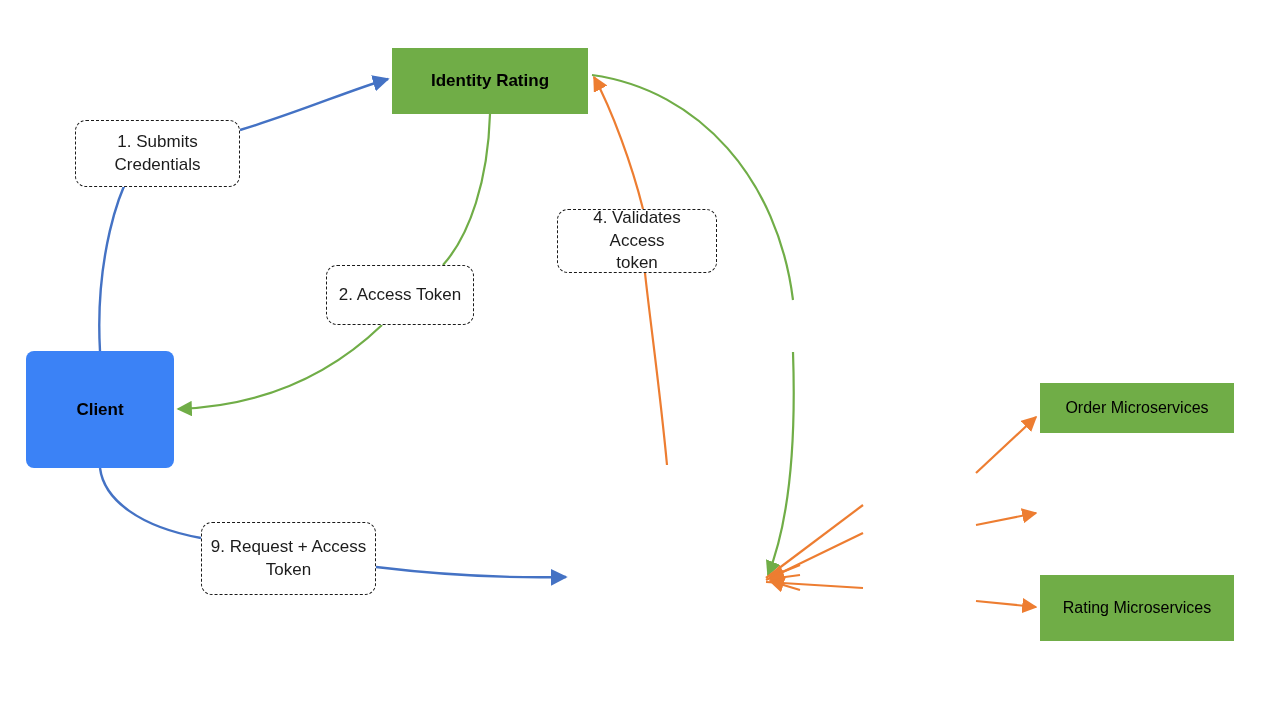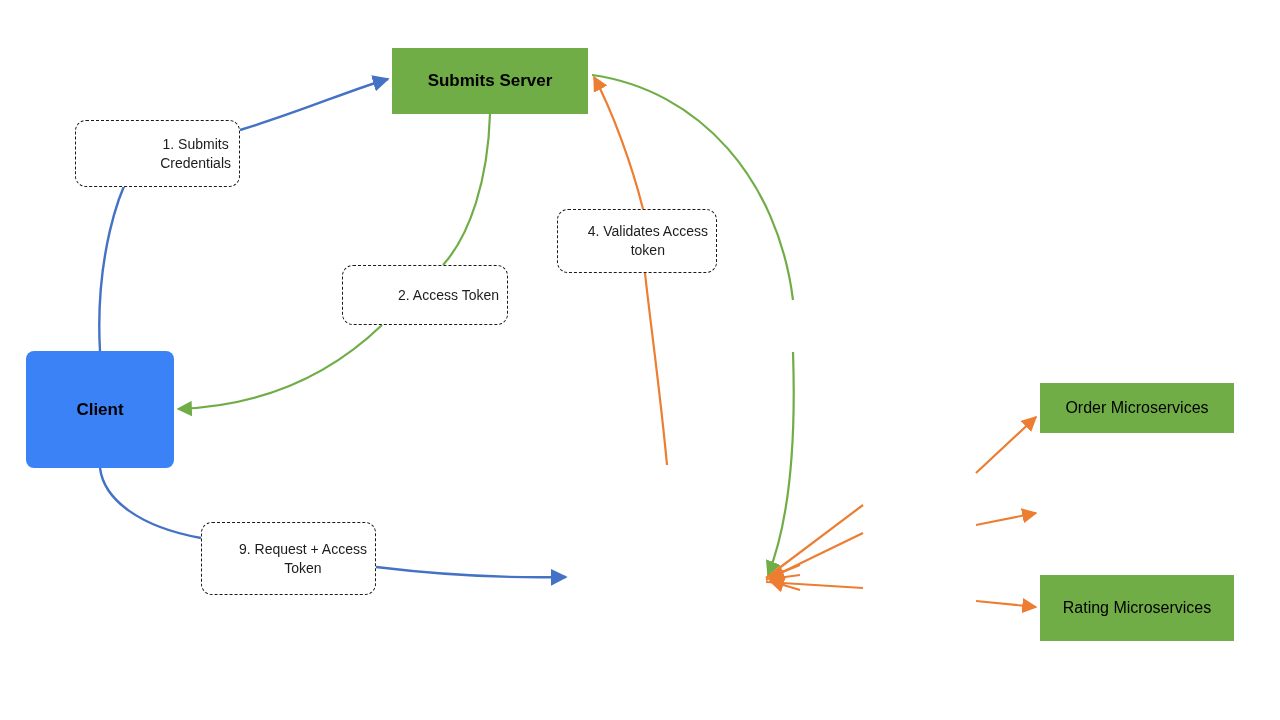--- a/index.html
+++ b/index.html
@@ -38,28 +38,28 @@
     font-size: 17px;
   }
   .node-plain {
     font-weight: normal;
     font-size: 16px;
   }
   .callout {
     position: absolute;
     display: flex;
     align-items: center;
-    justify-content: flex-end;
+    justify-content: center;
     text-align: center;
     box-sizing: border-box;
     background: #ffffff;
     border: 1.6px dashed #1a1a1a;
     border-radius: 11px;
     color: #1c1c1c;
-    font-size: 14px;
+    font-size: 17px;
     line-height: 1.35;
     padding: 4px 8px;
     z-index: 4;
   }
   .callout span { display: block; }
 </style>
 </head>
 <body>
 
 <div id="canvas">
@@ -100,21 +100,21 @@
 
     <path d="M 766 582 L 863 588" fill="none" stroke="#ED7D31" stroke-width="2.2"></path>
     <path d="M 976 601 L 1036 607" fill="none" stroke="#ED7D31" stroke-width="2.2" marker-end="url(#arrow-orange)"></path>
 
     <path d="M 800 565 L 770 577" fill="none" stroke="#ED7D31" stroke-width="2.2" marker-end="url(#arrow-orange)"></path>
     <path d="M 800 575 L 770 579" fill="none" stroke="#ED7D31" stroke-width="2.2" marker-end="url(#arrow-orange)"></path>
     <path d="M 800 590 L 770 581" fill="none" stroke="#ED7D31" stroke-width="2.2" marker-end="url(#arrow-orange)"></path>
   </svg>
 
   <div class="node node-strong" style="left:392px; top:48px; width:196px; height:66px; background:#70AD47;">
-    <span>Submits Server</span>
+    <span>Identity Rating</span>
   </div>
 
   <div class="node node-strong" style="left:26px; top:351px; width:148px; height:117px; background:#3b82f6;border-radius:8px;">
     <span>Client</span>
   </div>
 
 
   <div class="node node-plain" style="left:1040px; top:383px; width:194px; height:50px; background:#70AD47;">
     <span>Order Microservices</span>
   </div>
@@ -124,21 +124,21 @@
     <span>Rating Microservices</span>
   </div>
 
   <div class="callout" style="left:75px; top:120px; width:165px; height:67px;">
     <div>
       <span>1. Submits</span>
       <span>Credentials</span>
     </div>
   </div>
 
-  <div class="callout" style="left:326px; top:265px; width:166px; height:60px;margin-left:16px;">
+  <div class="callout" style="left:326px; top:265px; width:148px; height:60px;">
     <div>
       <span>2. Access Token</span>
     </div>
   </div>
 
   <div class="callout" style="left:201px; top:522px; width:175px; height:73px;">
     <div>
       <span>9. Request + Access</span>
       <span>Token</span>
     </div>

